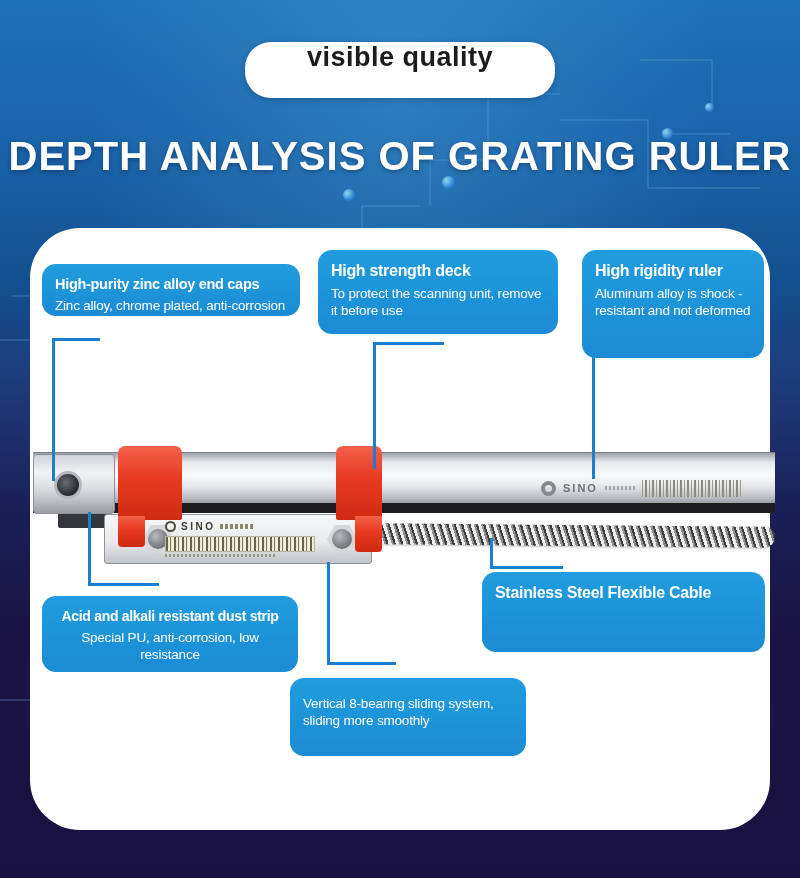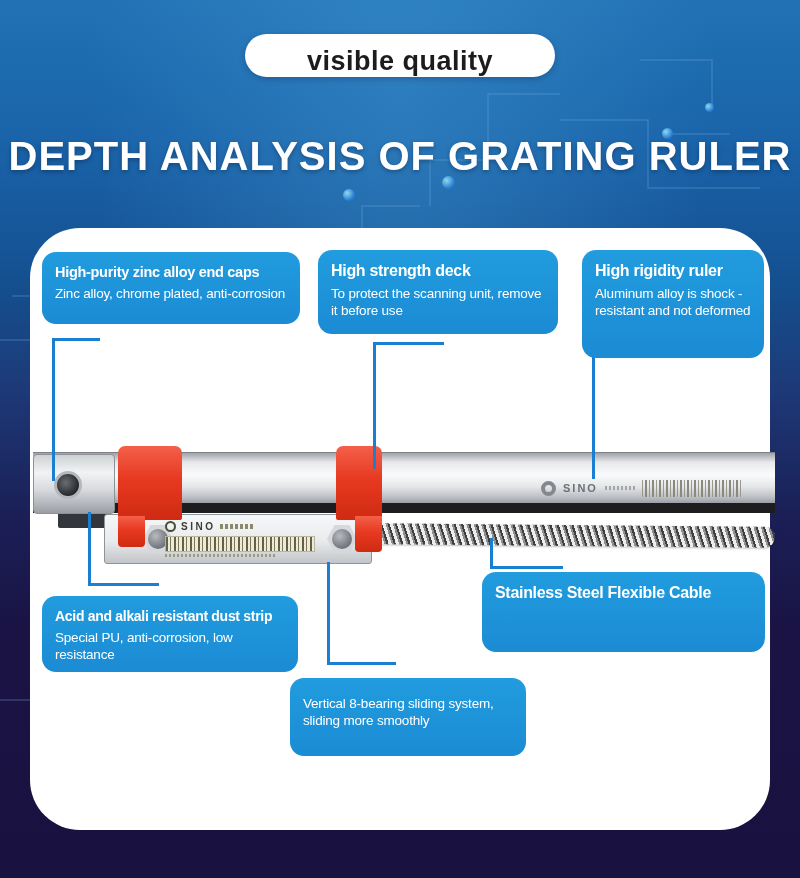--- a/index.html
+++ b/index.html
@@ -7,50 +7,50 @@
     width:800px;height:878px;position:relative;overflow:hidden;
     font-family:"Liberation Sans",sans-serif;
     background:
       radial-gradient(ellipse at 50% 10%, rgba(70,158,216,0.40), rgba(0,0,0,0) 55%),
       linear-gradient(180deg,#2172b5 0%,#1a63a9 16%,#145090 32%,#1d3a78 44%,#1b2058 58%,#1a1344 72%,#191240 100%);
   }
   .circuits{position:absolute;left:0;top:0;z-index:0;}
   .dot{position:absolute;border-radius:50%;z-index:0;
     background:radial-gradient(circle at 35% 35%, #8fd9ec, #2f83d6 60%, #1b5fae);}
   .badge-pill{
-    position:absolute;left:245px;top:34px;width:310px;height:43px;border-radius:26px;
-    background:#ffffff;display:flex;align-items:flex-end;justify-content:center;z-index:2;
+    position:absolute;left:245px;top:42px;width:310px;height:56px;border-radius:26px;
+    background:#ffffff;display:flex;align-items:flex-start;justify-content:center;z-index:2;
     box-shadow:0 2px 6px rgba(0,25,60,.25);
   }
   .badge-pill span{font-size:27px;font-weight:600;color:#1c1c1c;letter-spacing:.5px;}
   .main-title{
     position:absolute;left:0;top:134px;width:800px;margin:0;text-align:center;z-index:2;
     color:#ffffff;font-size:40px;font-weight:800;letter-spacing:1px;
     text-shadow:0 2px 4px rgba(0,20,50,.35);
   }
   .panel{
     position:absolute;left:30px;top:228px;width:740px;height:602px;background:#ffffff;
     border-radius:50px;z-index:1;
   }
   
   .callout{
     position:absolute;z-index:6;background:linear-gradient(180deg,#219cde,#1b8bd4);
     border-radius:14px;color:#fff;padding:12px 13px;box-sizing:border-box;
   }
   .callout .c-title{font-weight:bold;letter-spacing:-0.3px;white-space:nowrap;display:block;}
   .callout .c-body{display:block;margin-top:5px;font-size:13.5px;line-height:1.28;letter-spacing:-0.2px;}
-  .co-endcaps {left:42px; top:252px; width:258px; height:72px;}
+  .co-endcaps {left:42px; top:264px; width:258px; height:52px;}
   .co-endcaps .c-title{font-size:14.5px;}
   .co-deck    {left:318px;top:250px; width:240px; height:84px;border-radius:14px;}
   .co-deck .c-title{font-size:16px;}
   .co-ruler   {left:582px;top:250px; width:182px; height:108px;}
   .co-ruler .c-title{font-size:16px;}
   .co-cable   {left:482px;top:572px; width:283px; height:80px;}
   .co-cable .c-title{font-size:16px;}
-  .co-dust    {left:42px; top:596px; width:256px; height:76px;}
+  .co-dust    {left:42px; top:596px; width:256px; height:76px;text-align:center;}
   .co-dust .c-title{font-size:14px;}
   .co-readhead{left:290px;top:678px; width:236px; height:78px;}
   .co-readhead .c-title{font-size:16px;}
   
   .conn{position:absolute;z-index:5;}
   .conn-tl{border-left:3px solid #1a7fd0;border-top:3px solid #1a7fd0;}
   .conn-bl{border-left:3px solid #1a7fd0;border-bottom:3px solid #1a7fd0;}
   .cn1{left:52px; top:338px;width:45px;height:140px;}
   .cn2{left:373px;top:342px;width:68px;height:124px;}
   .cn3{left:592px;top:342px;width:68px;height:134px;}

